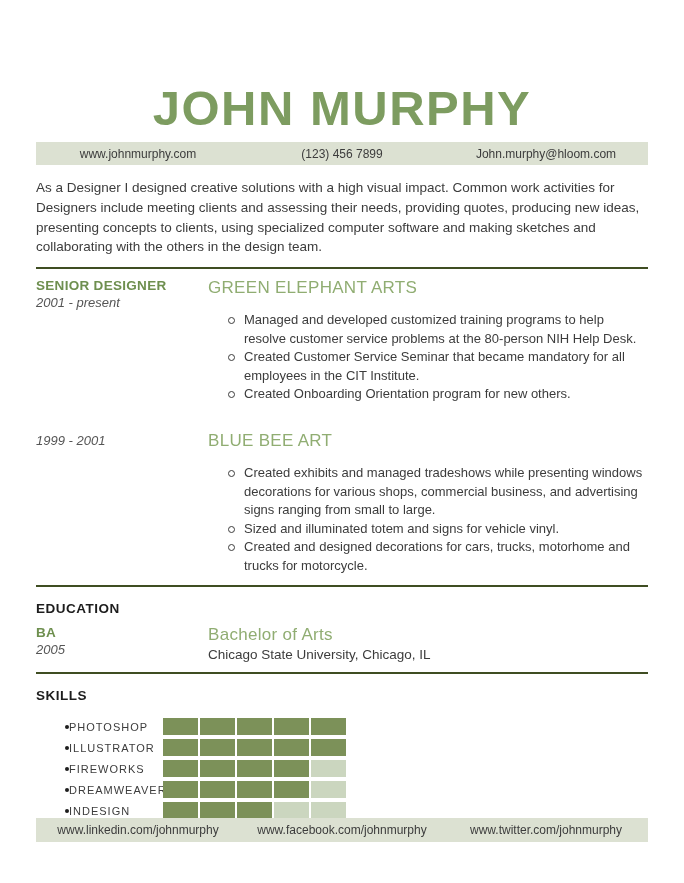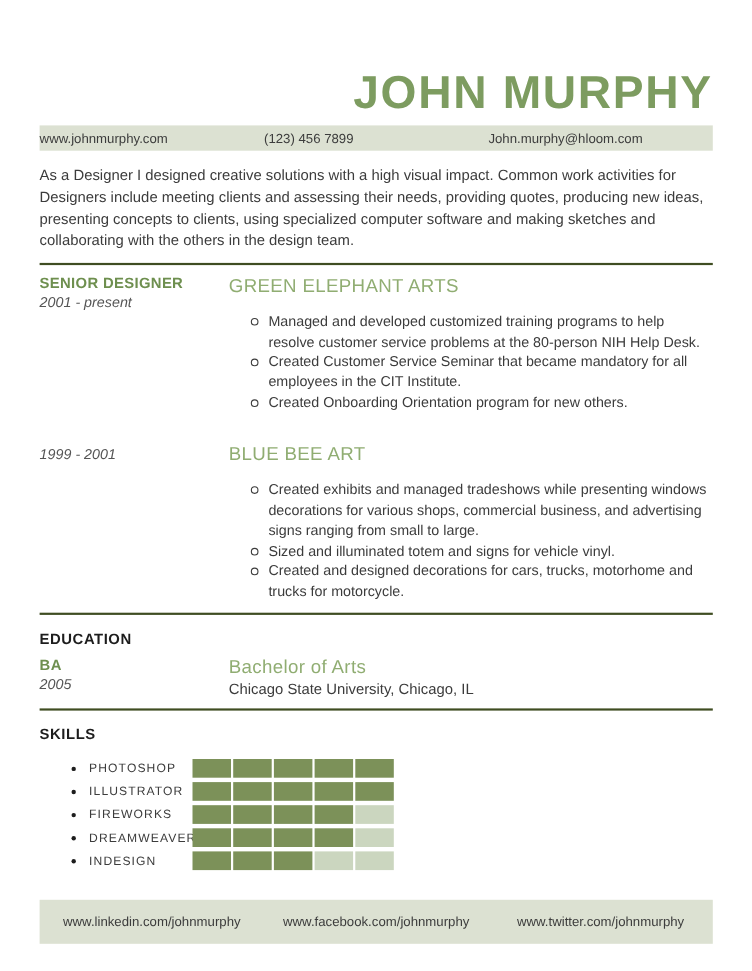--- a/index.html
+++ b/index.html
@@ -12,38 +12,38 @@
     overflow: hidden;
   }
   .page {
     width: 684px; height: 883px;
     padding: 0 36px;
     position: relative;
     background: #ffffff;
   }
   
   .name {
-    padding-top: 60px;
-    text-align: right;
-    font-size: 42px;
+    padding-top: 80px;
+    text-align: center;
+    font-size: 49px;
     font-weight: bold;
     letter-spacing: 1.5px;
     color: #7d9c60;
     line-height: 1.15;
   }
   .info-bar {
     margin-top: 6px;
     height: 23px;
     background: #dce1d2;
     display: flex;
     align-items: center;
   }
   .info-bar span {
     flex: 1;
-    text-align: left;
+    text-align: center;
     font-size: 12px;
     color: #3c3c3c;
   }
   
   .summary {
     margin-top: 13px;
     font-size: 13.5px;
     line-height: 1.46;
     color: #3c3c3c;
   }
@@ -116,39 +116,39 @@
     margin-bottom: 4px;
   }
   .skill-dot {
     width: 4px; height: 4px;
     border-radius: 50%;
     background: #1d1d1d;
     margin-left: 29px;
     flex-shrink: 0;
   }
   .skill-label {
-    margin-left: 12px;
+    margin-left: 0;
     width: 94px;
     font-size: 11px;
     letter-spacing: 1px;
     color: #3c3c3c;
     flex-shrink: 0;
   }
   .skill-blocks { display: flex; }
   .skill-block {
     width: 35px; height: 17px;
     margin-right: 2px;
   }
   .skill-block.filled { background: #7c9159; }
   .skill-block.empty  { background: #cbd6bf; }
   
   .footer-bar {
     position: absolute;
     left: 36px; right: 36px; top: 818px;
-    height: 40px;
+    height: 24px;
     background: #dce1d2;
     display: flex;
     align-items: center;
   }
   .footer-bar span {
     flex: 1;
     text-align: center;
     font-size: 12px;
     color: #3c3c3c;
   }

